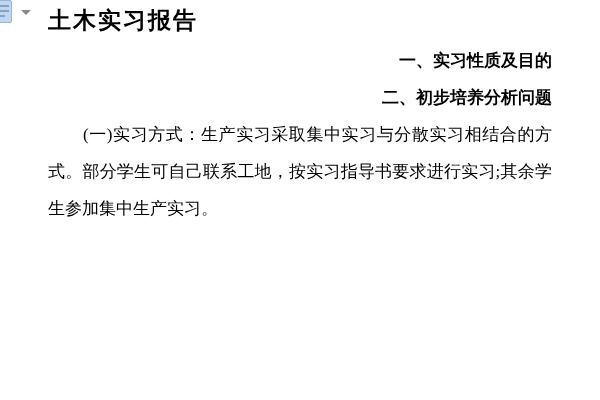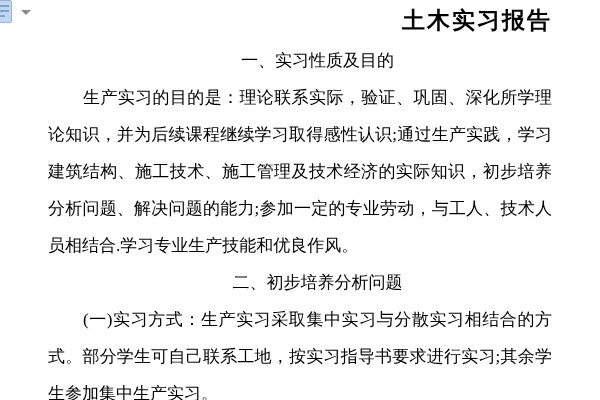--- a/index.html
+++ b/index.html
@@ -63,52 +63,51 @@
     top: 0;
     width: 504px;
   }
   .doc-title {
     margin: 0;
     padding-top: 2px;
     height: 40px;
     line-height: 38px;
     font-size: 23px;
     font-weight: bold;
-    text-align: right;
+    text-align: left;
     letter-spacing: 2px;
     white-space: nowrap;
   }
   .para {
     margin: 0;
     font-size: 17px;
     line-height: 37px;
     text-align: justify;
     text-indent: 35px;
   }
   .para.heading {
-    font-weight: normal;
-    text-align: center;
+    font-weight: bold;
+    text-align: right;
     white-space: nowrap;
   }
 </style>
 </head>
 <body>
 
 <div class="paste-btn">
   <span class="clipboard">
     <span class="line l1"></span>
     <span class="line l2"></span>
     <span class="line l3"></span>
   </span>
   <span class="caret"></span>
 </div>
 
 <div class="doc">
   <h1 class="doc-title">土木实习报告</h1>
 
   <p class="para heading">一、实习性质及目的</p>
 
-  <p class="para">生产实习的目的是：理论联系实际，验证、巩固、深化所学理论知识，并为后续课程继续学习取得感性认识;通过生产实践，学习建筑结构、施工技术、施工管理及技术经济的实际知识，初步培养分析问题、解决问题的能力;参加一定的专业劳动，与工人、技术人员相结合.学习专业生产技能和优良作风。</p>
 
   <p class="para heading">二、初步培养分析问题</p>
 
   <p class="para">(一)实习方式：生产实习采取集中实习与分散实习相结合的方式。部分学生可自己联系工地，按实习指导书要求进行实习;其余学生参加集中生产实习。</p>
 </div>
 
 </body></html>

